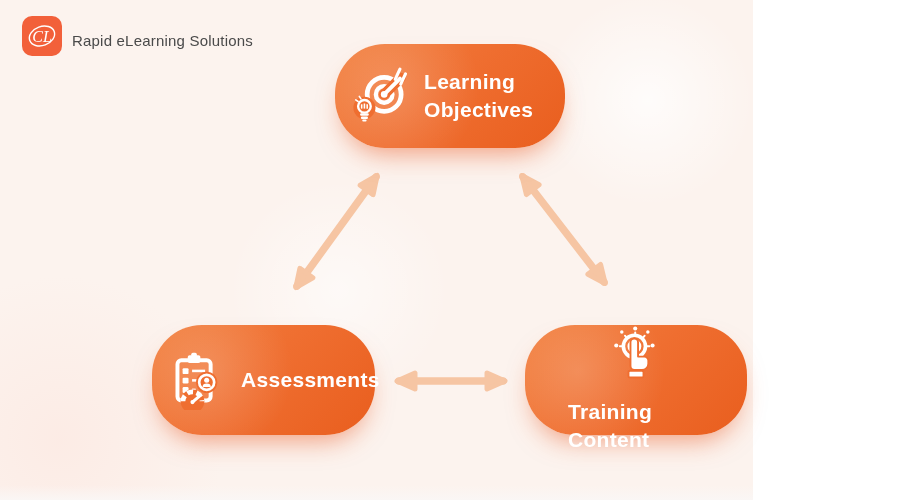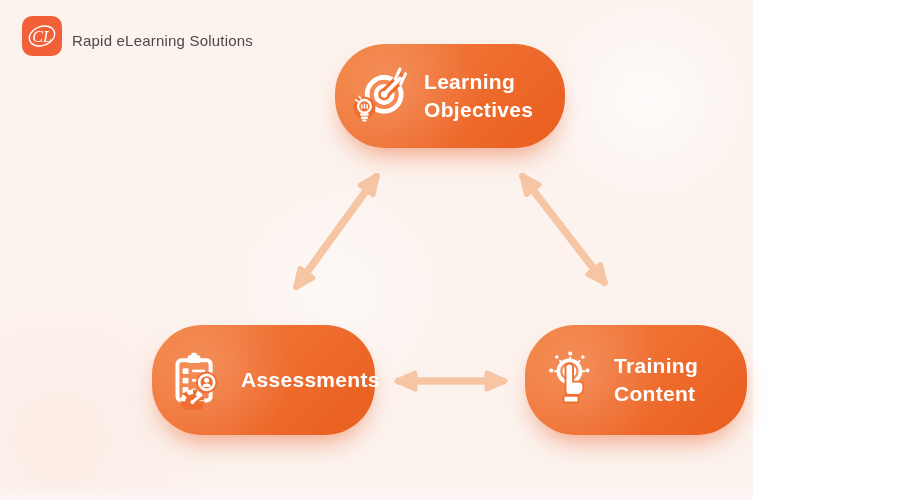--- a/index.html
+++ b/index.html
@@ -32,21 +32,21 @@
   .node{
     position:absolute;display:flex;align-items:center;gap:13px;
     padding:0 16px 0 16px;border-radius:50px;box-sizing:border-box;
     background:
       radial-gradient(circle at 24% 42%, rgba(255,255,255,.18), rgba(255,255,255,0) 48%),
       linear-gradient(135deg,#F2803F 0%,#EF6E30 48%,#E95E1E 100%);
     box-shadow:0 14px 26px -9px rgba(231,83,30,.55);
   }
   .node-objectives{left:335px;top:44px;width:230px;height:104px;}
   .node-assessments{left:152px;top:325px;width:223px;height:110px;}
-  .node-training{left:525px;top:325px;width:222px;height:110px;}
+  .node-training{left:525px;top:325px;width:222px;height:110px;flex-direction:column;}
   .node-icon{width:60px;height:60px;flex:0 0 auto;}
   .node-icon svg{width:100%;height:100%;display:block;}
   .node-label{
     color:#FFFFFF;font-size:21px;font-weight:600;line-height:1.32;
     letter-spacing:.3px;max-width:136px;
   }
 </style>
 </head>
 <body>
 

